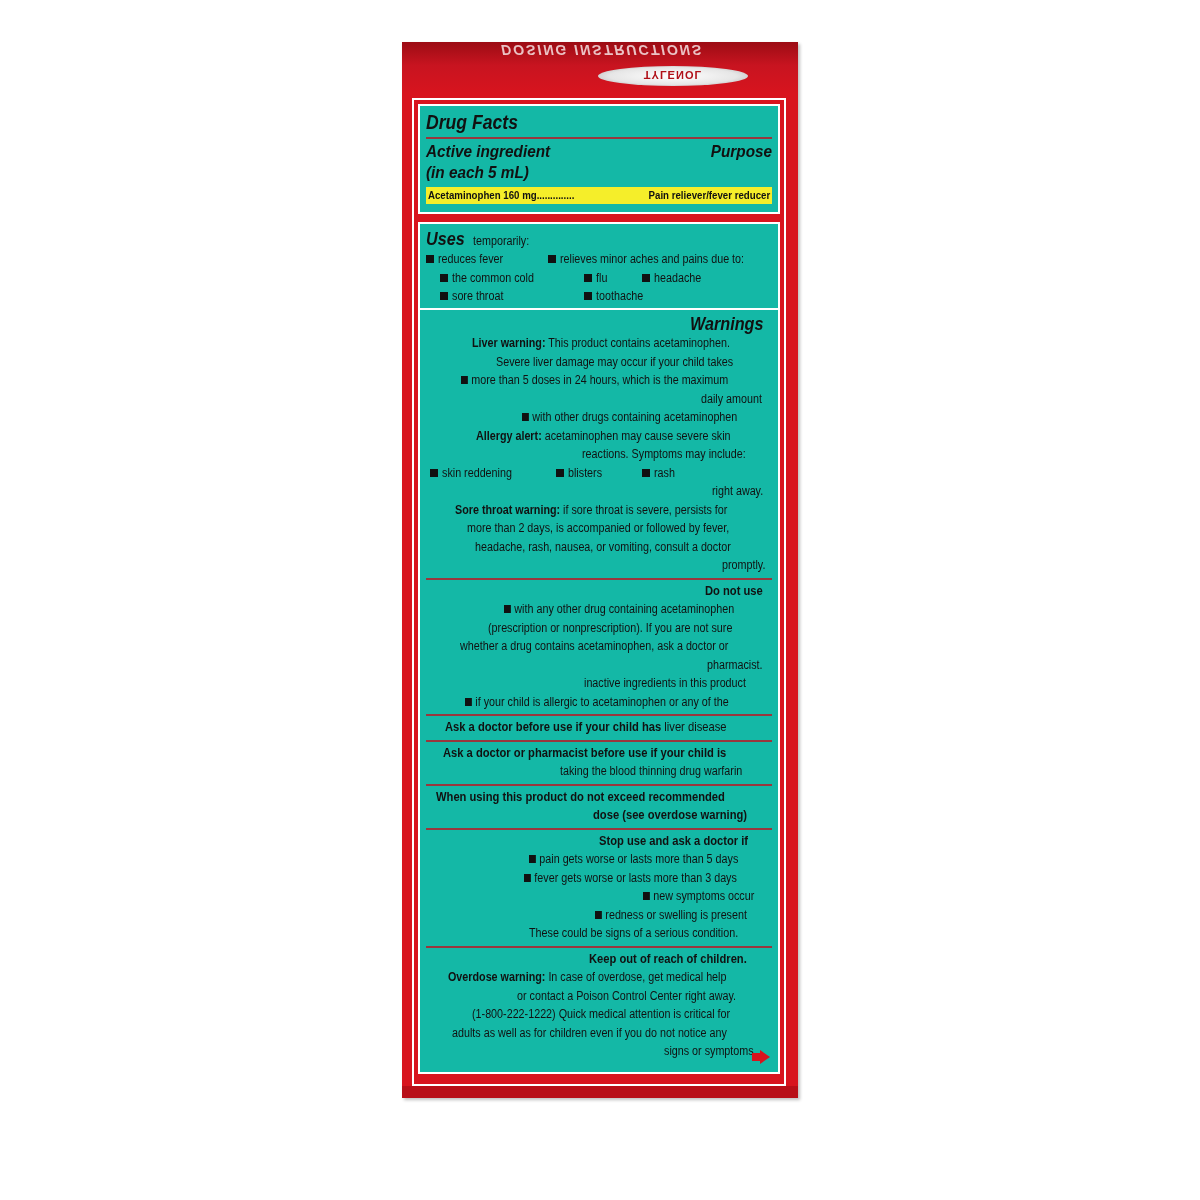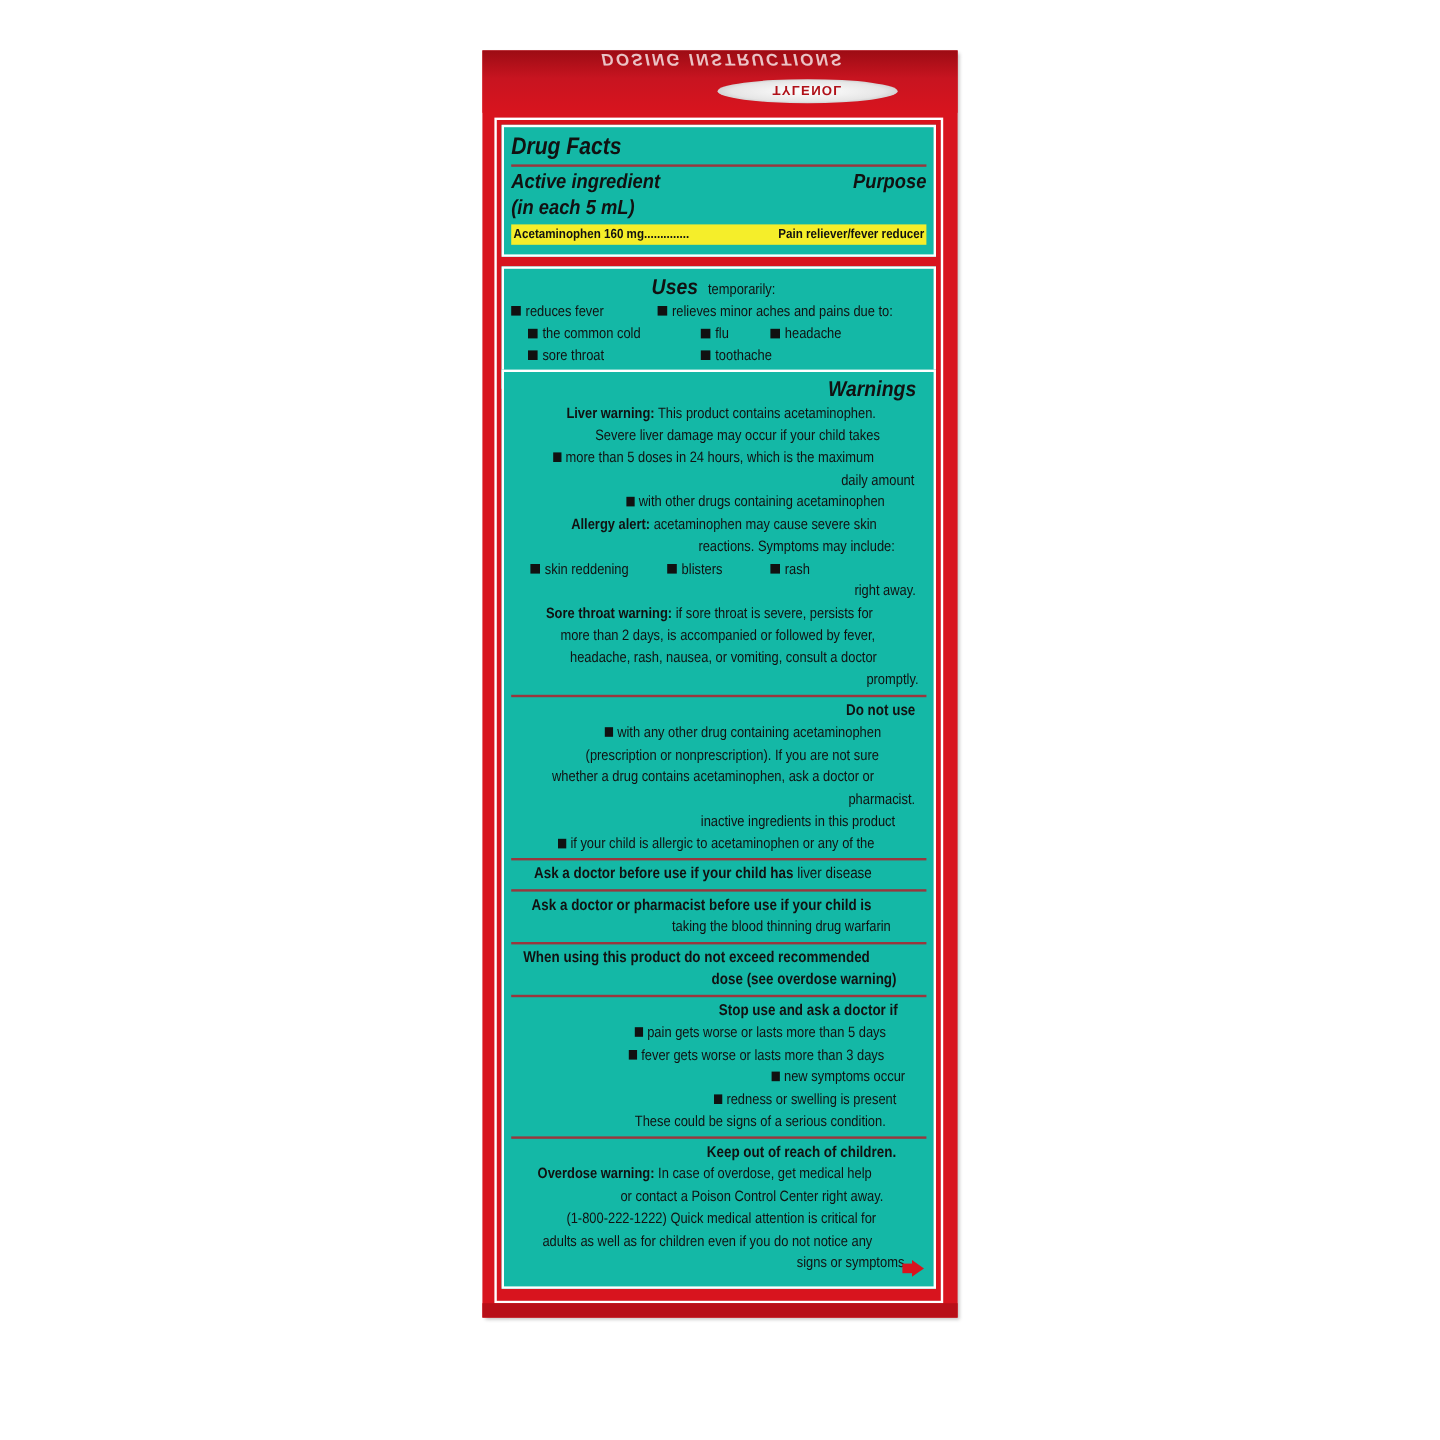--- a/index.html
+++ b/index.html
@@ -14,21 +14,21 @@
               white-space:nowrap; overflow:hidden; text-align:center; }
   .oval { position:absolute; left:196px; top:24px; width:150px; height:20px; border-radius:50%;
           background:radial-gradient(ellipse at center,#ffffff 0%, #e6e6e6 60%, #a0a0a0 100%); }
   .oval span { position:absolute; left:0; right:0; top:3px; text-align:center; font-size:11px;
                color:#b01018; font-weight:bold; letter-spacing:1px; transform:scaleY(-1); }
   .frame { position:absolute; left:10px; top:56px; width:374px; height:988px;
            border:2px solid #ffffff; box-sizing:border-box; }
   .panel { position:absolute; left:16px; background:#14b8a6; width:362px; box-sizing:border-box;
            border:2px solid #ffffff; padding:4px 6px 0 6px; }
   .p1 { top:62px; height:110px; }
-  .p2 { top:180px; height:102px;text-align:center; }
+  .p2 { top:180px; height:102px; }
   .p3 { top:266px; height:766px;text-align:right; }
   .h-df { font-size:20px; font-weight:bold; font-style:italic; transform:scaleX(0.88); transform-origin:left;
           height:24px; line-height:24px; }
   .rule { height:2px; background:#b0202a; margin:3px 0 2px 0; opacity:0.85; }
   .ai-row { display:flex; justify-content:space-between; }
   .ai-h { font-size:17px; font-weight:bold; font-style:italic; line-height:21px; transform:scaleX(0.9); transform-origin:left; white-space:nowrap; }
   .ai-p { font-size:17px; font-weight:bold; font-style:italic; line-height:21px; transform:scaleX(0.9); transform-origin:right; }
   .hl { background:#f5ee2a; font-size:11px; font-weight:bold; display:flex; justify-content:space-between;
         padding:0 2px; margin-top:4px; height:17px; line-height:17px; white-space:nowrap; }
   .hl span { transform:scaleX(0.88); }
@@ -102,21 +102,21 @@
 
     <div class="small"><span class="cond"><span class="b">Liver warning:</span> <span>This product contains acetaminophen.</span></span></div>
     <div class="small"><span class="cond">Severe liver damage may occur if your child takes</span></div>
     <div class="small"><span class="cond"><i class="sq"></i><span>more than 5 doses in 24 hours, which is the maximum</span></span></div>
     <div class="small ind"><span class="cond">daily amount</span></div>
     <div class="small"><span class="cond"><i class="sq"></i><span>with other drugs containing acetaminophen</span></span></div>
 
     <div class="small"><span class="cond"><span class="b">Allergy alert:</span> <span>acetaminophen may cause severe skin</span></span></div>
     <div class="small"><span class="cond">reactions. Symptoms may include:</span></div>
     <div class="small row">
-      <span style="left:16px"><i class="sq"></i><span class="cond">skin reddening</span></span>
+      <span style="left:4px"><i class="sq"></i><span class="cond">skin reddening</span></span>
       <span style="left:130px"><i class="sq"></i><span class="cond">blisters</span></span>
       <span style="left:216px"><i class="sq"></i><span class="cond">rash</span></span>
     </div>
     <div class="small"><span class="cond">right away.</span></div>
 
     <div class="small"><span class="cond"><span class="b">Sore throat warning:</span> <span>if sore throat is severe, persists for</span></span></div>
     <div class="small"><span class="cond">more than 2 days, is accompanied or followed by fever,</span></div>
     <div class="small"><span class="cond">headache, rash, nausea, or vomiting, consult a doctor</span></div>
     <div class="small"><span class="cond">promptly.</span></div>
     <div class="rule"></div>

